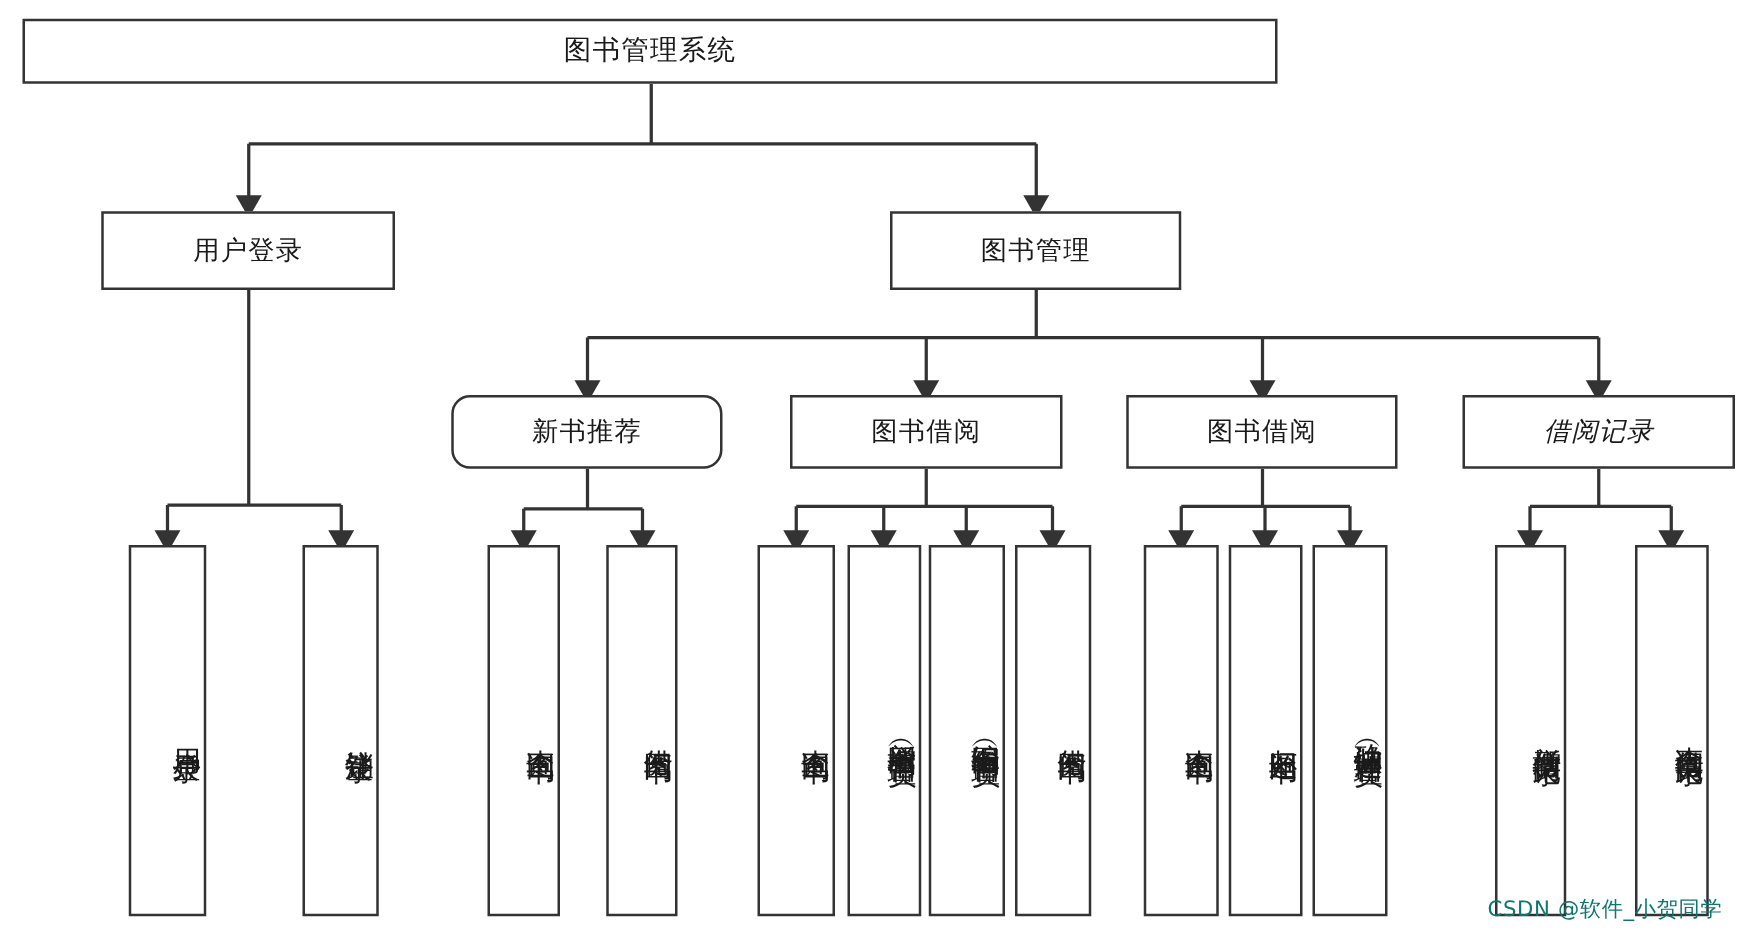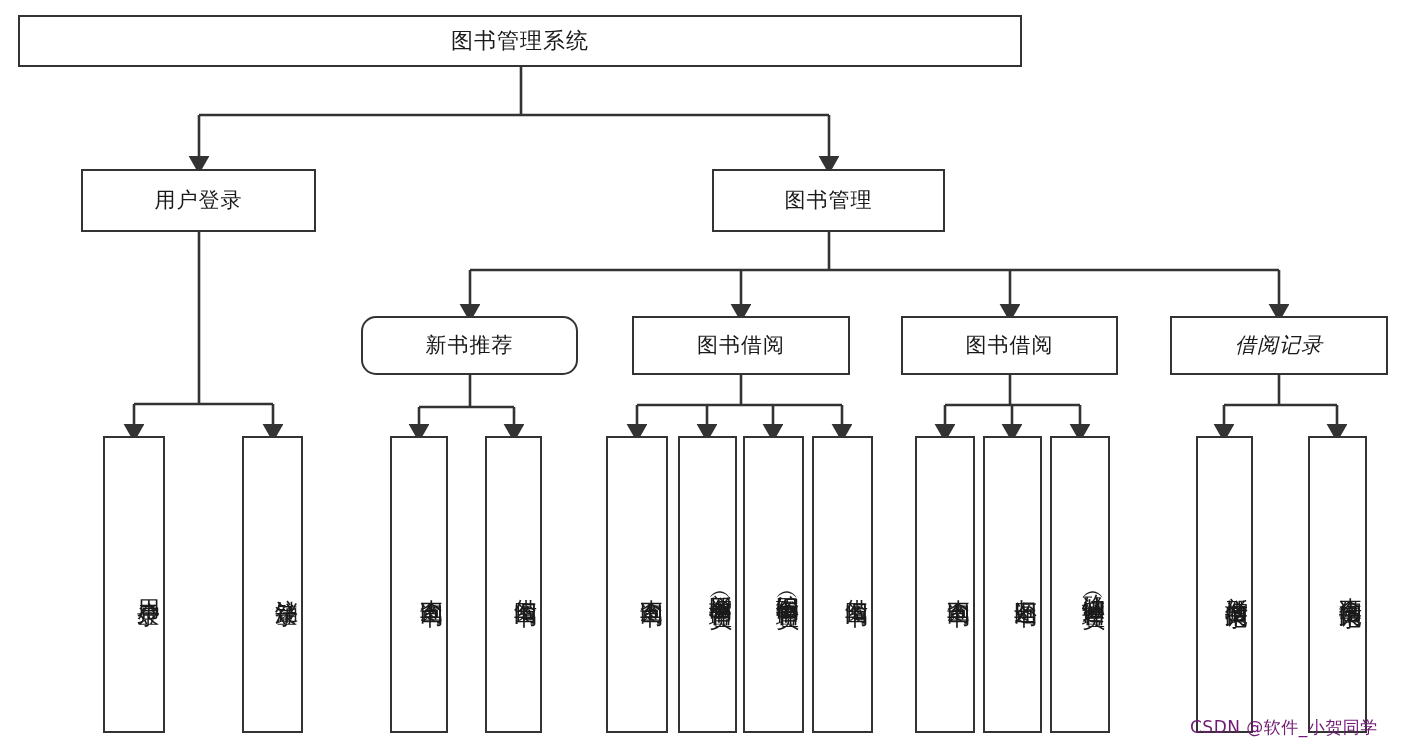--- a/index.html
+++ b/index.html
@@ -52,21 +52,21 @@
     letter-spacing: 2px;
     padding: 10px 0;
     align-items: flex-start;
     justify-content: center;
   }
   .watermark {
     position: absolute;
     left: 1190px;
     top: 716px;
     font-size: 17px;
-    color: #701a75;
+    color: #0f766e;
     letter-spacing: 0.5px;
     white-space: nowrap;
     font-family: "DejaVu Sans", "Liberation Sans", sans-serif;
   }
 </style>
 </head>
 <body>
 
 <div id="canvas">
 

